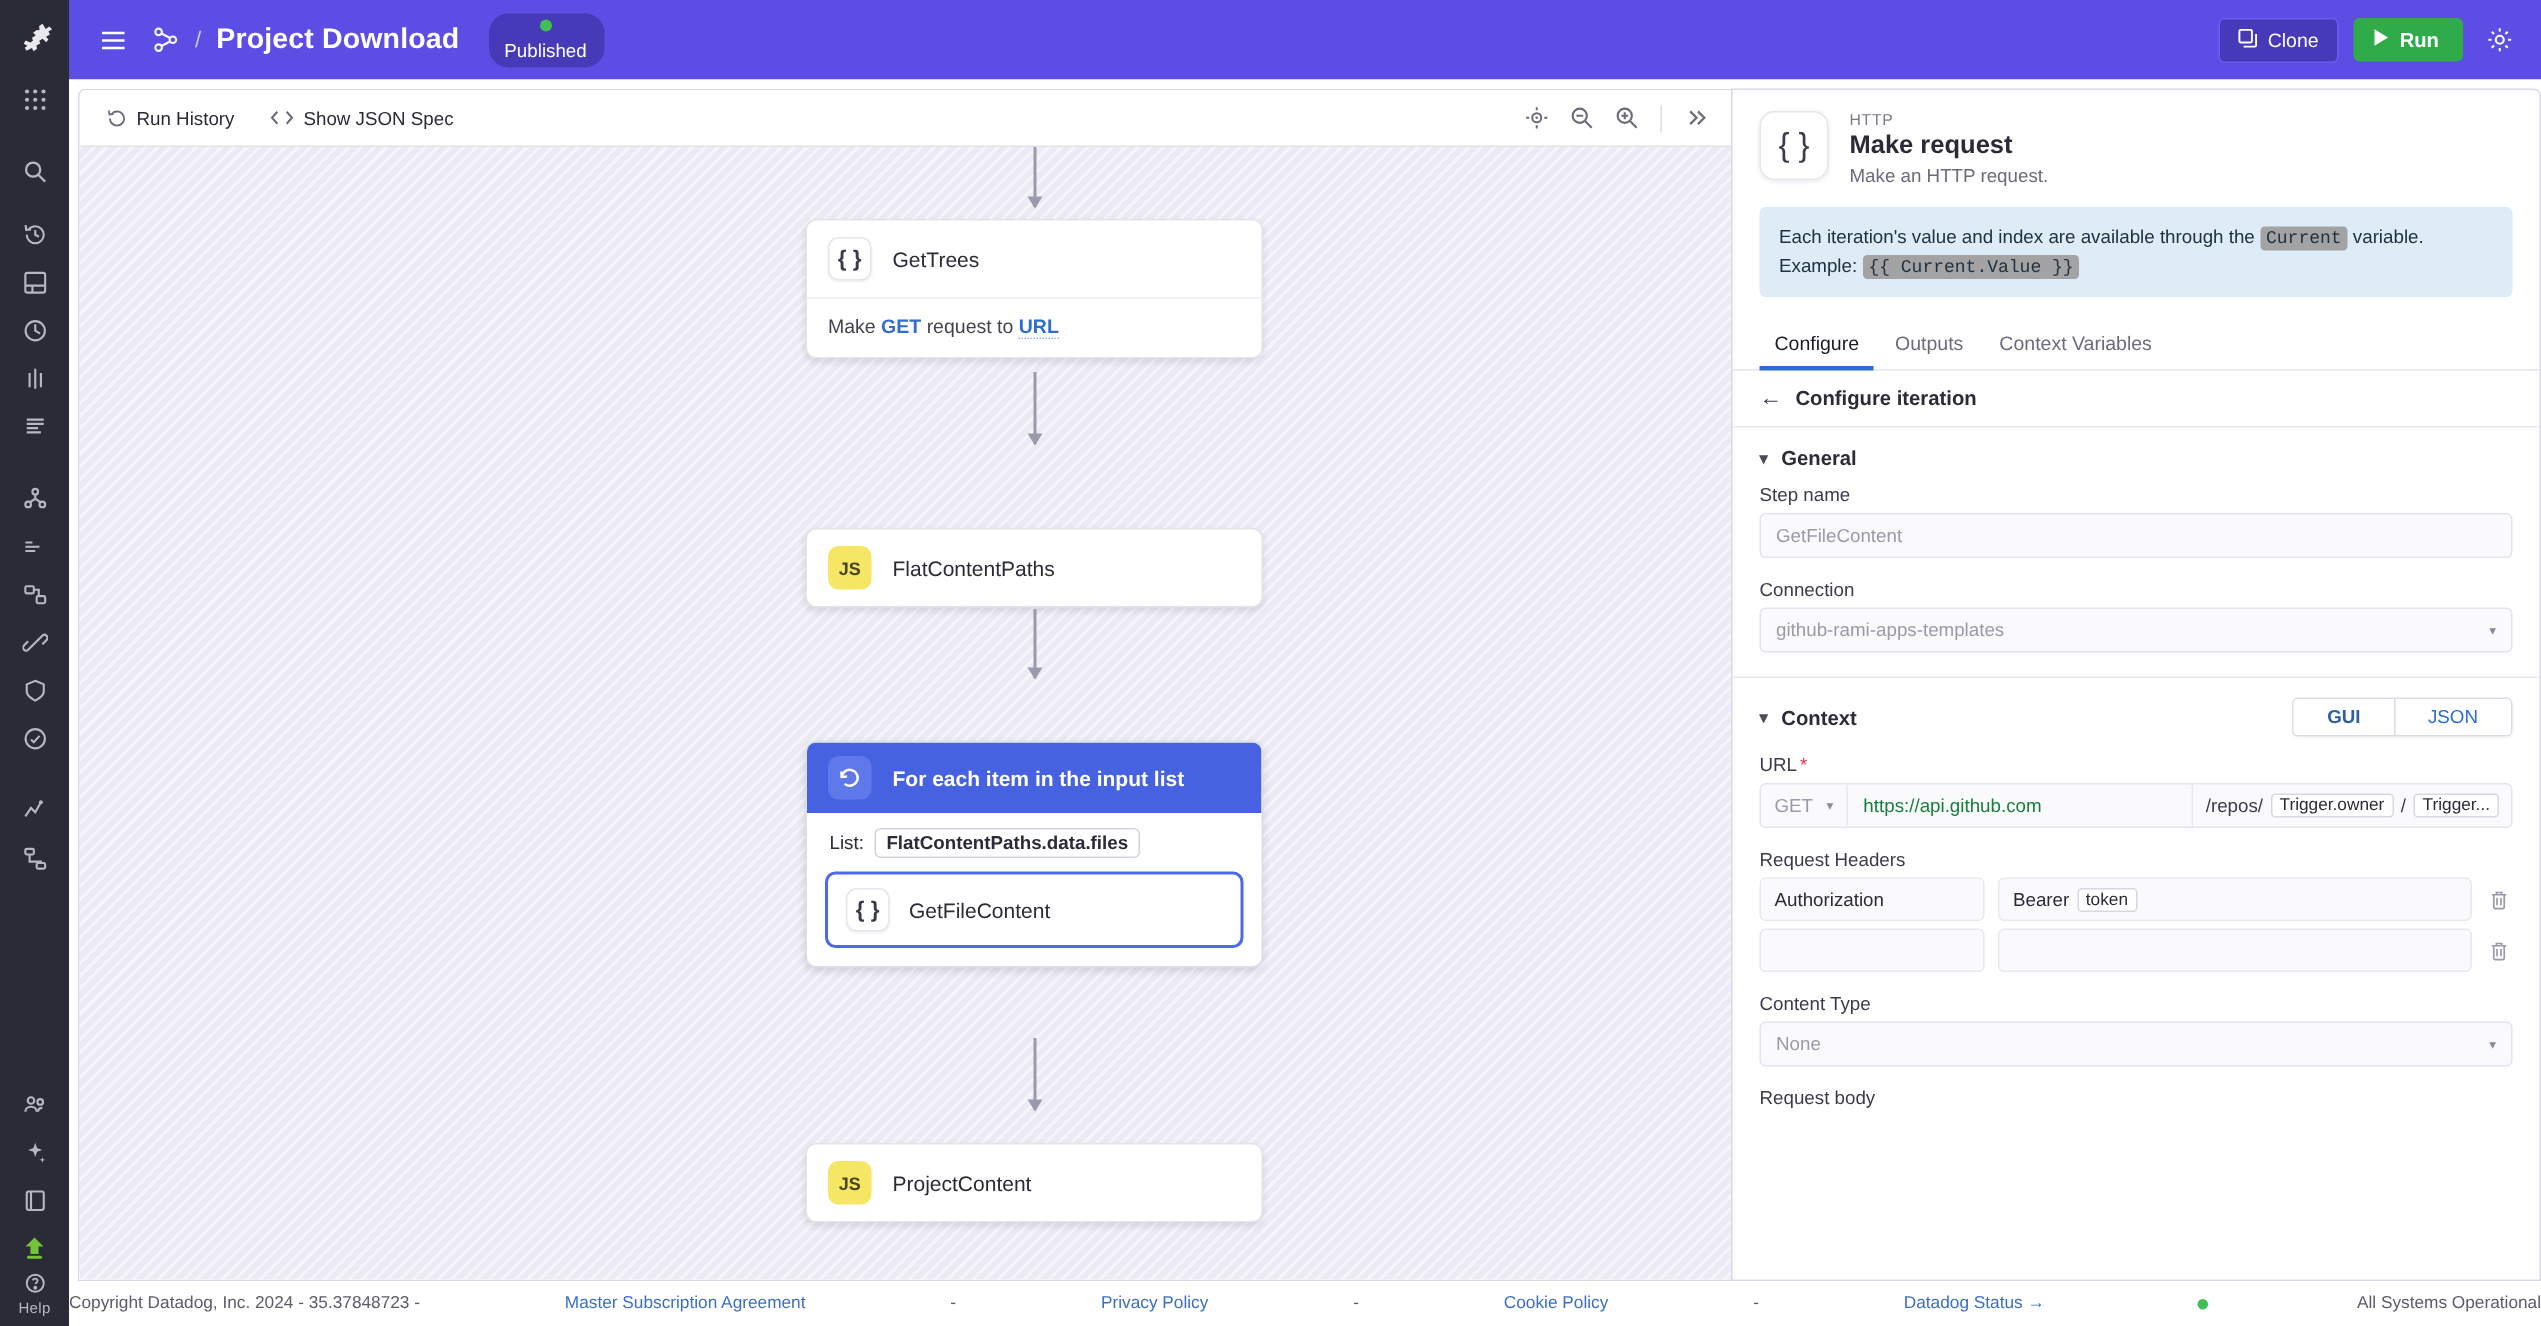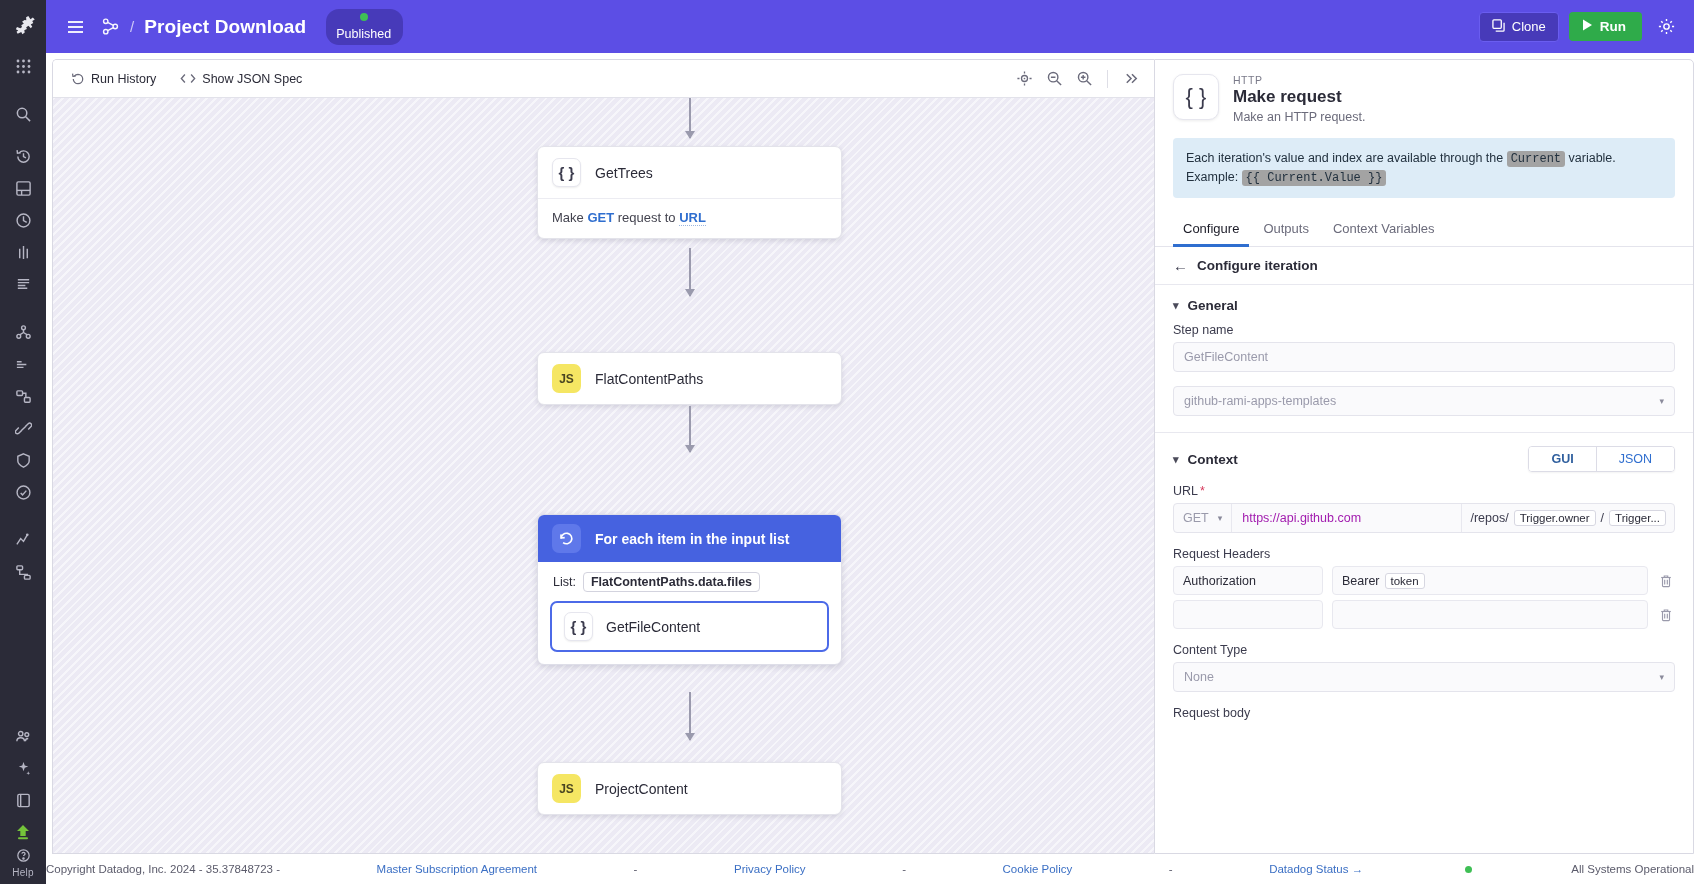--- a/index.html
+++ b/index.html
@@ -278,21 +278,21 @@
     border:1px solid #e4e4ec; border-radius:4px; background:#fafafc;
     height:30px; overflow:hidden;
   }
   .urlrow .method {
     display:flex; align-items:center; gap:9px;
     padding:0 9px; font-size:12.5px; color:#9a9aab;
     border-right:1px solid #e8e8ef; flex:0 0 auto;
   }
   .urlrow .base {
     flex:1 1 auto; display:flex; align-items:center;
-    padding:0 10px; font-size:12.5px; color:#a21caf;
+    padding:0 10px; font-size:12.5px; color:#15803d;
     border-right:1px solid #e8e8ef; min-width:0;
   }
   .urlrow .tail {
     display:flex; align-items:center; gap:5px;
     padding:0 8px; font-size:12.5px; color:#3b3b4d; flex:0 0 auto;
     white-space:nowrap; overflow:hidden;
   }
   .tchip {
     background:#fff; border:1px solid #d7d7e1; border-radius:3px;
     padding:1px 5px; font-size:11.5px; color:#2b2b38;
@@ -598,21 +598,21 @@
 
           <div class="node" style="left:484px; top:254px;">
             <div class="node-head">
               <span class="sq sq-js">JS</span>
               <span>FlatContentPaths</span>
             </div>
           </div>
 
           <div class="arrow" style="left:636px; top:308px; height:46px;"></div>
 
-          <div class="loop" style="left:484px; top:416px;">
+          <div class="loop" style="left:484px; top:396px;">
             <div class="loop-head">
               <span class="sq sq-loop">
                 <svg width="17" height="17" viewBox="0 0 18 18" fill="none" stroke="#fff" stroke-width="1.7">
                     <path d="M3.4 9a5.6 5.6 0 1 1 2 4.3"></path>
                     <polyline points="3.1,4.6 3.3,8.4 7.1,8.1"></polyline>
                   </svg>
               </span>
               <span>For each item in the input list</span>
             </div>
             <div class="loop-body">
@@ -671,20 +671,21 @@
             <span class="chev">▾</span>
             <span>General</span>
           </div>
 
           <div class="field">
             <div class="flabel">Step name</div>
             <div class="inp">GetFileContent</div>
           </div>
 
           <div class="field" style="padding-top:14px;">
+            <div class="flabel">Connection</div>
             <div class="inp sel">
               <span>github-rami-apps-templates</span>
               <span class="caret">▾</span>
             </div>
           </div>
 
           <div class="sep"></div>
 
           <div class="inputs-row">
             <div style="display:flex; align-items:center; gap:9px; font-size:13.5px; font-weight:bold;">

